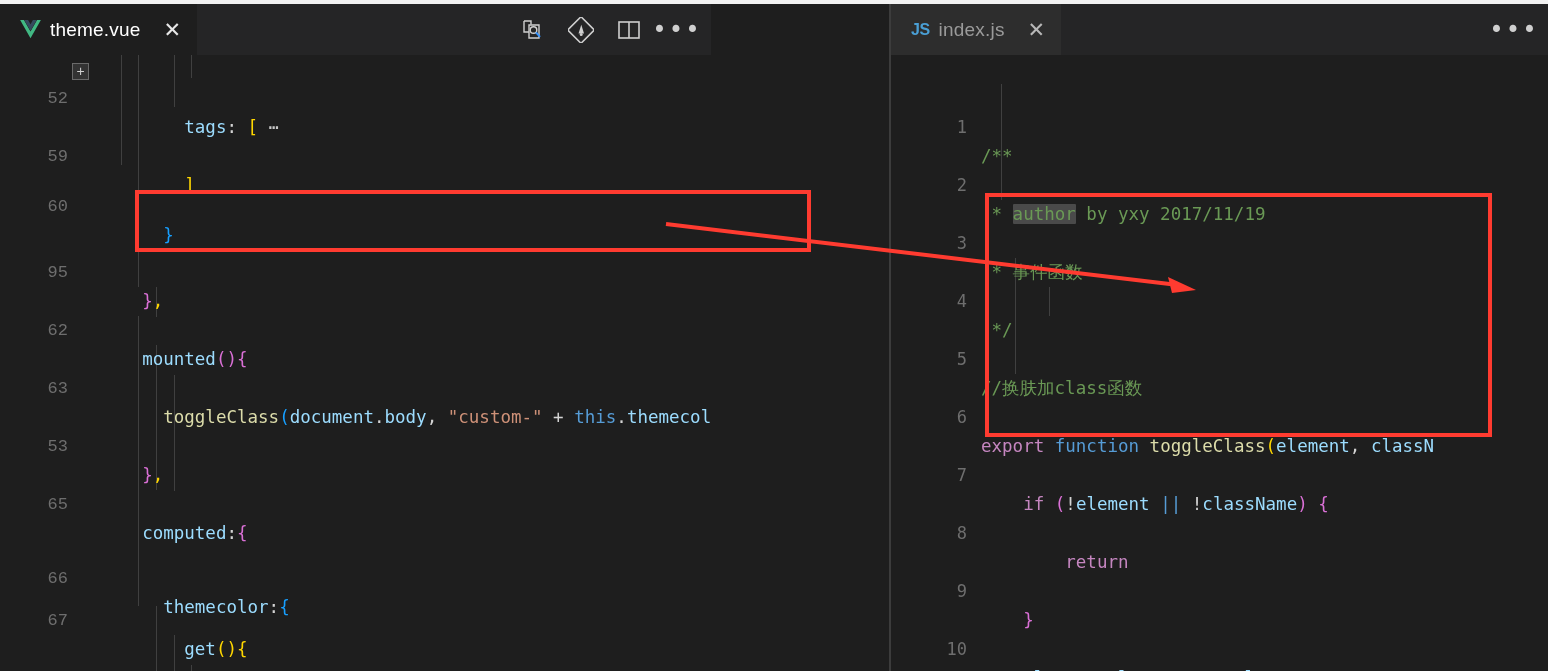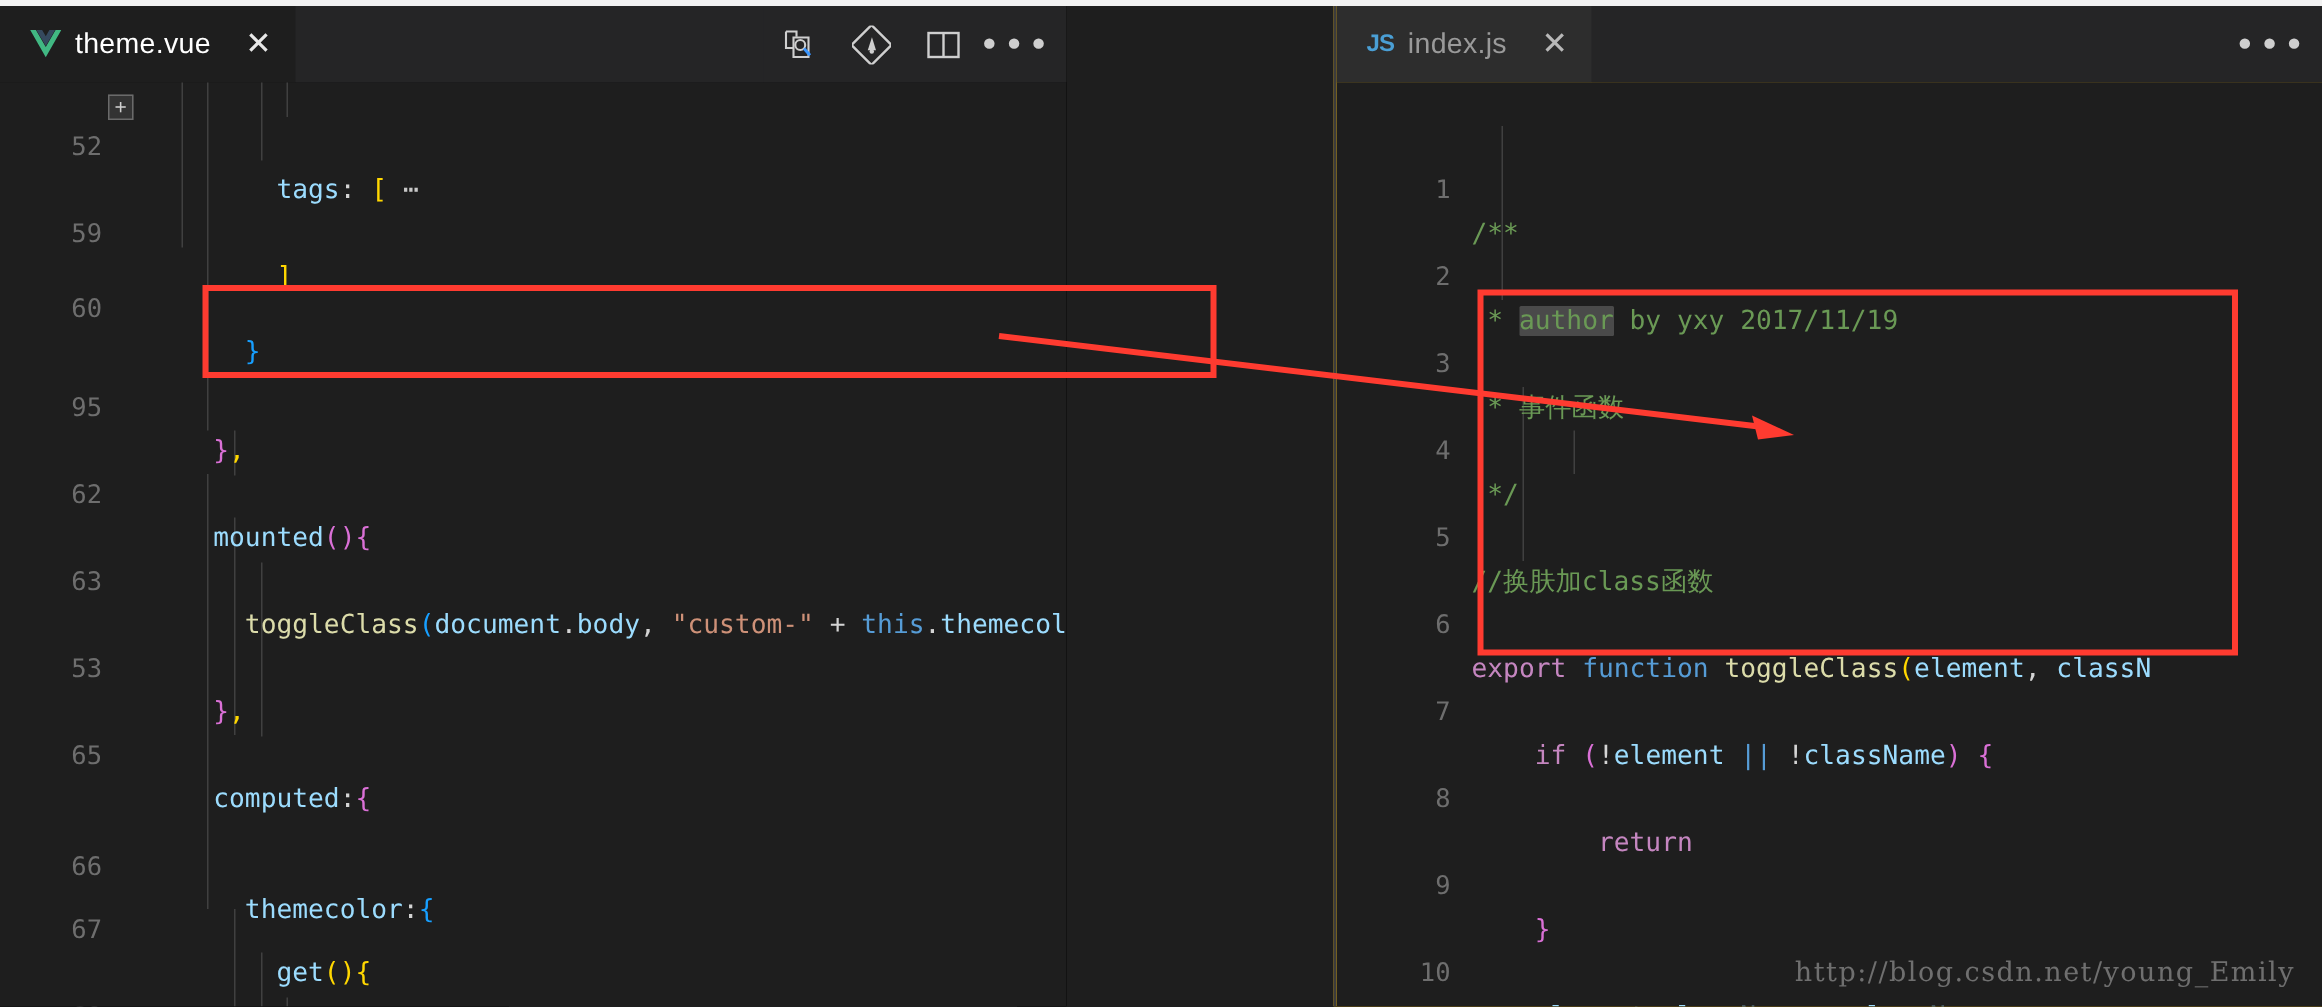--- a/index.html
+++ b/index.html
@@ -8,22 +8,22 @@
     background: #1e1e1e; overflow: hidden;
     font-family: "DejaVu Sans Mono", monospace;
   }
   #root { position: relative; width: 1548px; height: 671px; background: #1e1e1e; }
 
   
   .top-strip { position:absolute; left:0; top:0; width:1548px; height:4px; background:#f2f2f2; }
 
   
   .pane { position:absolute; top:4px; height:667px; overflow:hidden; }
-  .pane-left  { left:0px;   width:711px; background:#000000; }
-  .pane-right { left:889px; width:659px; background:#eab308; border-left:2px solid #3c3c3c; }
+  .pane-left  { left:0px;   width:711px; background:#c2410c; }
+  .pane-right { left:889px; width:659px; background:#a21caf; border-left:2px solid #3c3c3c; }
 
   
   .tabbar { position:absolute; left:0; top:0; height:51px; width:100%;
             background:#252526; display:flex; align-items:stretch; }
   .tab { display:flex; align-items:center; gap:9px; padding:0 16px 0 20px;
          height:51px; background:#1e1e1e; position:relative;
          font-family:"Liberation Sans", sans-serif; font-size:19px; }
   .tab.inactive { background:#2d2d2d; }
   .tab .fname { letter-spacing:.2px; }
   .tab.active .fname { color:#ffffff; }
@@ -45,21 +45,21 @@
 
   
   .editor { position:absolute; left:0; top:51px; right:0; bottom:0; background:#1e1e1e;
             font-family:"DejaVu Sans Mono", monospace; font-size:17.5px; }
   .lines { position:absolute; left:0; top:0; }
   .row { height:29px; line-height:29px; white-space:pre; position:relative; }
   .ln { position:absolute; width:62px; text-align:right; color:#6e6e6e;
         font-family:"DejaVu Sans Mono", monospace; font-size:17px; }
   .code { position:absolute; white-space:pre; }
   .pane-left  .code { left:100px; }
-  .pane-left  .ln   { left:6px; }
+  .pane-left  .ln   { left:6px;font-family:Liberation Mono, monospace; }
   .pane-right .code { left:90px; }
   .pane-right .ln   { left:14px; }
 
   
   .t-key   { color:#c586c0; }
   .t-kw2   { color:#569cd6; }
   .t-fn    { color:#dcdcaa; }
   .t-var   { color:#9cdcfe; }
   .t-str   { color:#ce9178; }
   .t-cmt   { color:#6a9955; }
@@ -332,14 +332,13 @@
   </div>
 
   <div class="redbox" id="redbox-left"></div>
   <div class="redbox" id="redbox-right"></div>
 
   <svg class="arrow-svg" viewBox="0 0 1548 671">
     <line x1="666" y1="224" x2="1178" y2="285" stroke="#ff3b30" stroke-width="4"></line>
     <polygon points="1196,290 1168,277 1172,293" fill="#ff3b30"></polygon>
   </svg>
 
-  <div class="watermark">http://blog.csdn.net/young_Emily</div>
 </div>
 
 </body></html>

